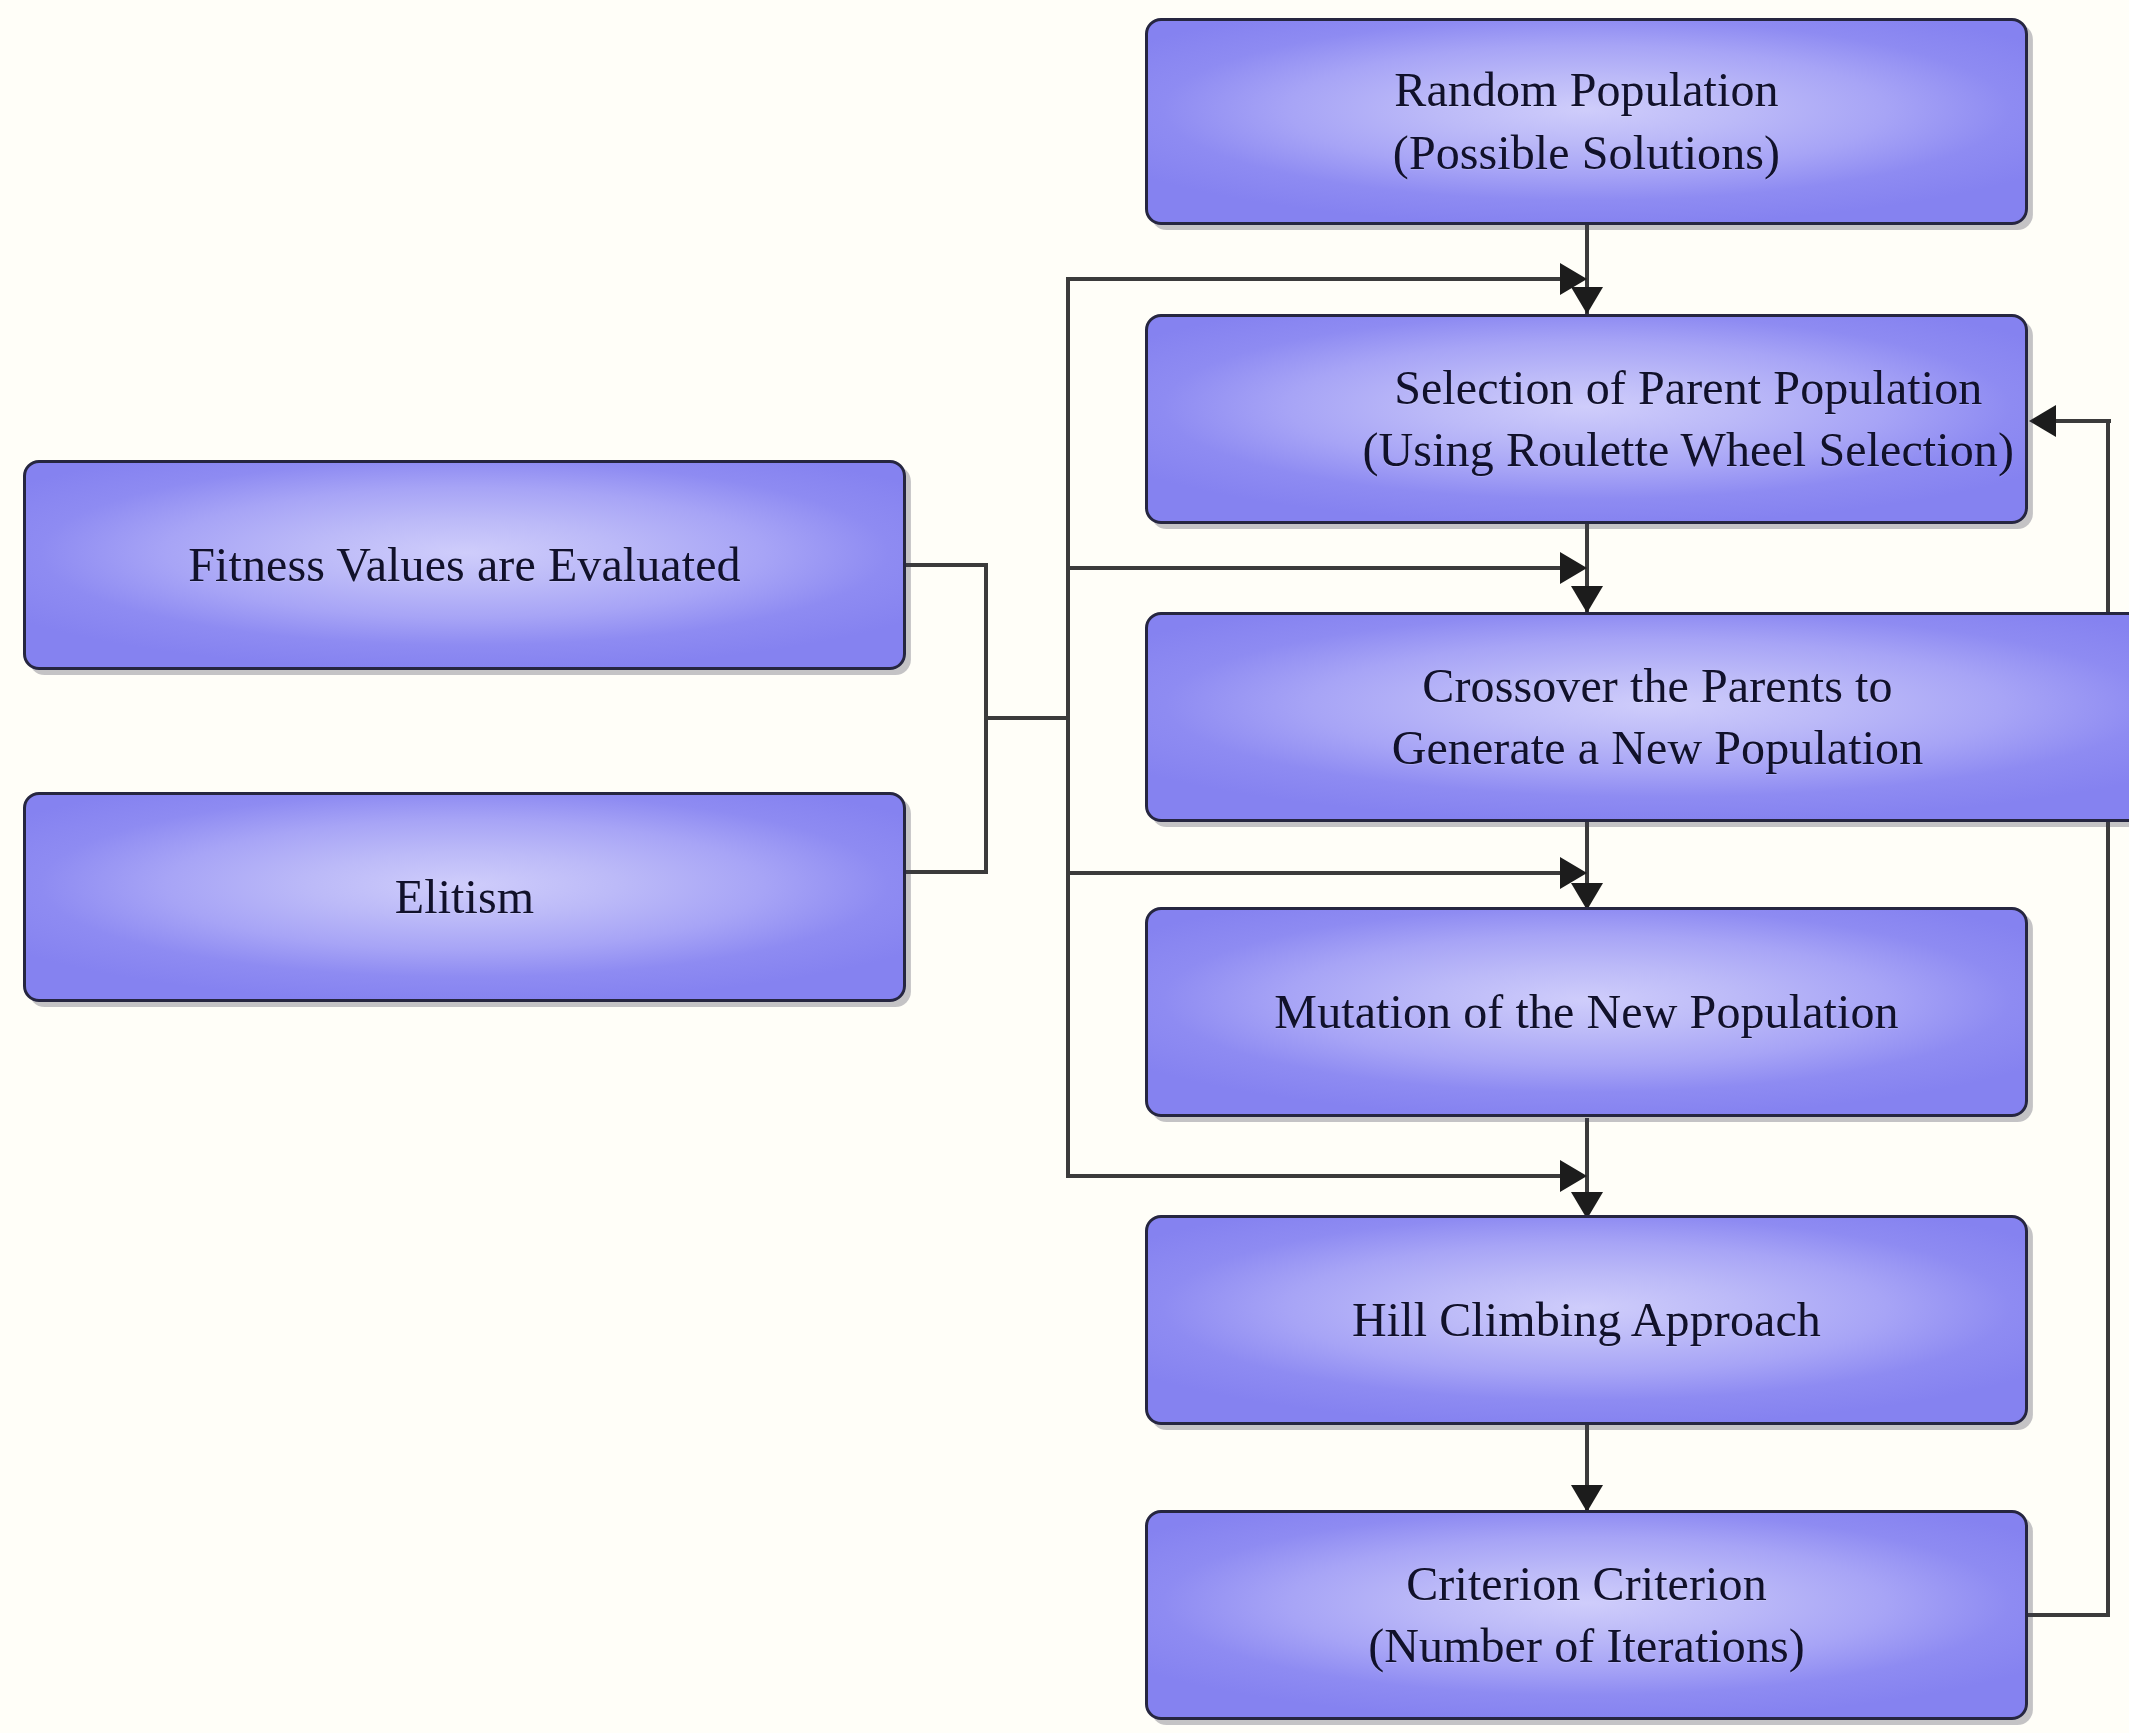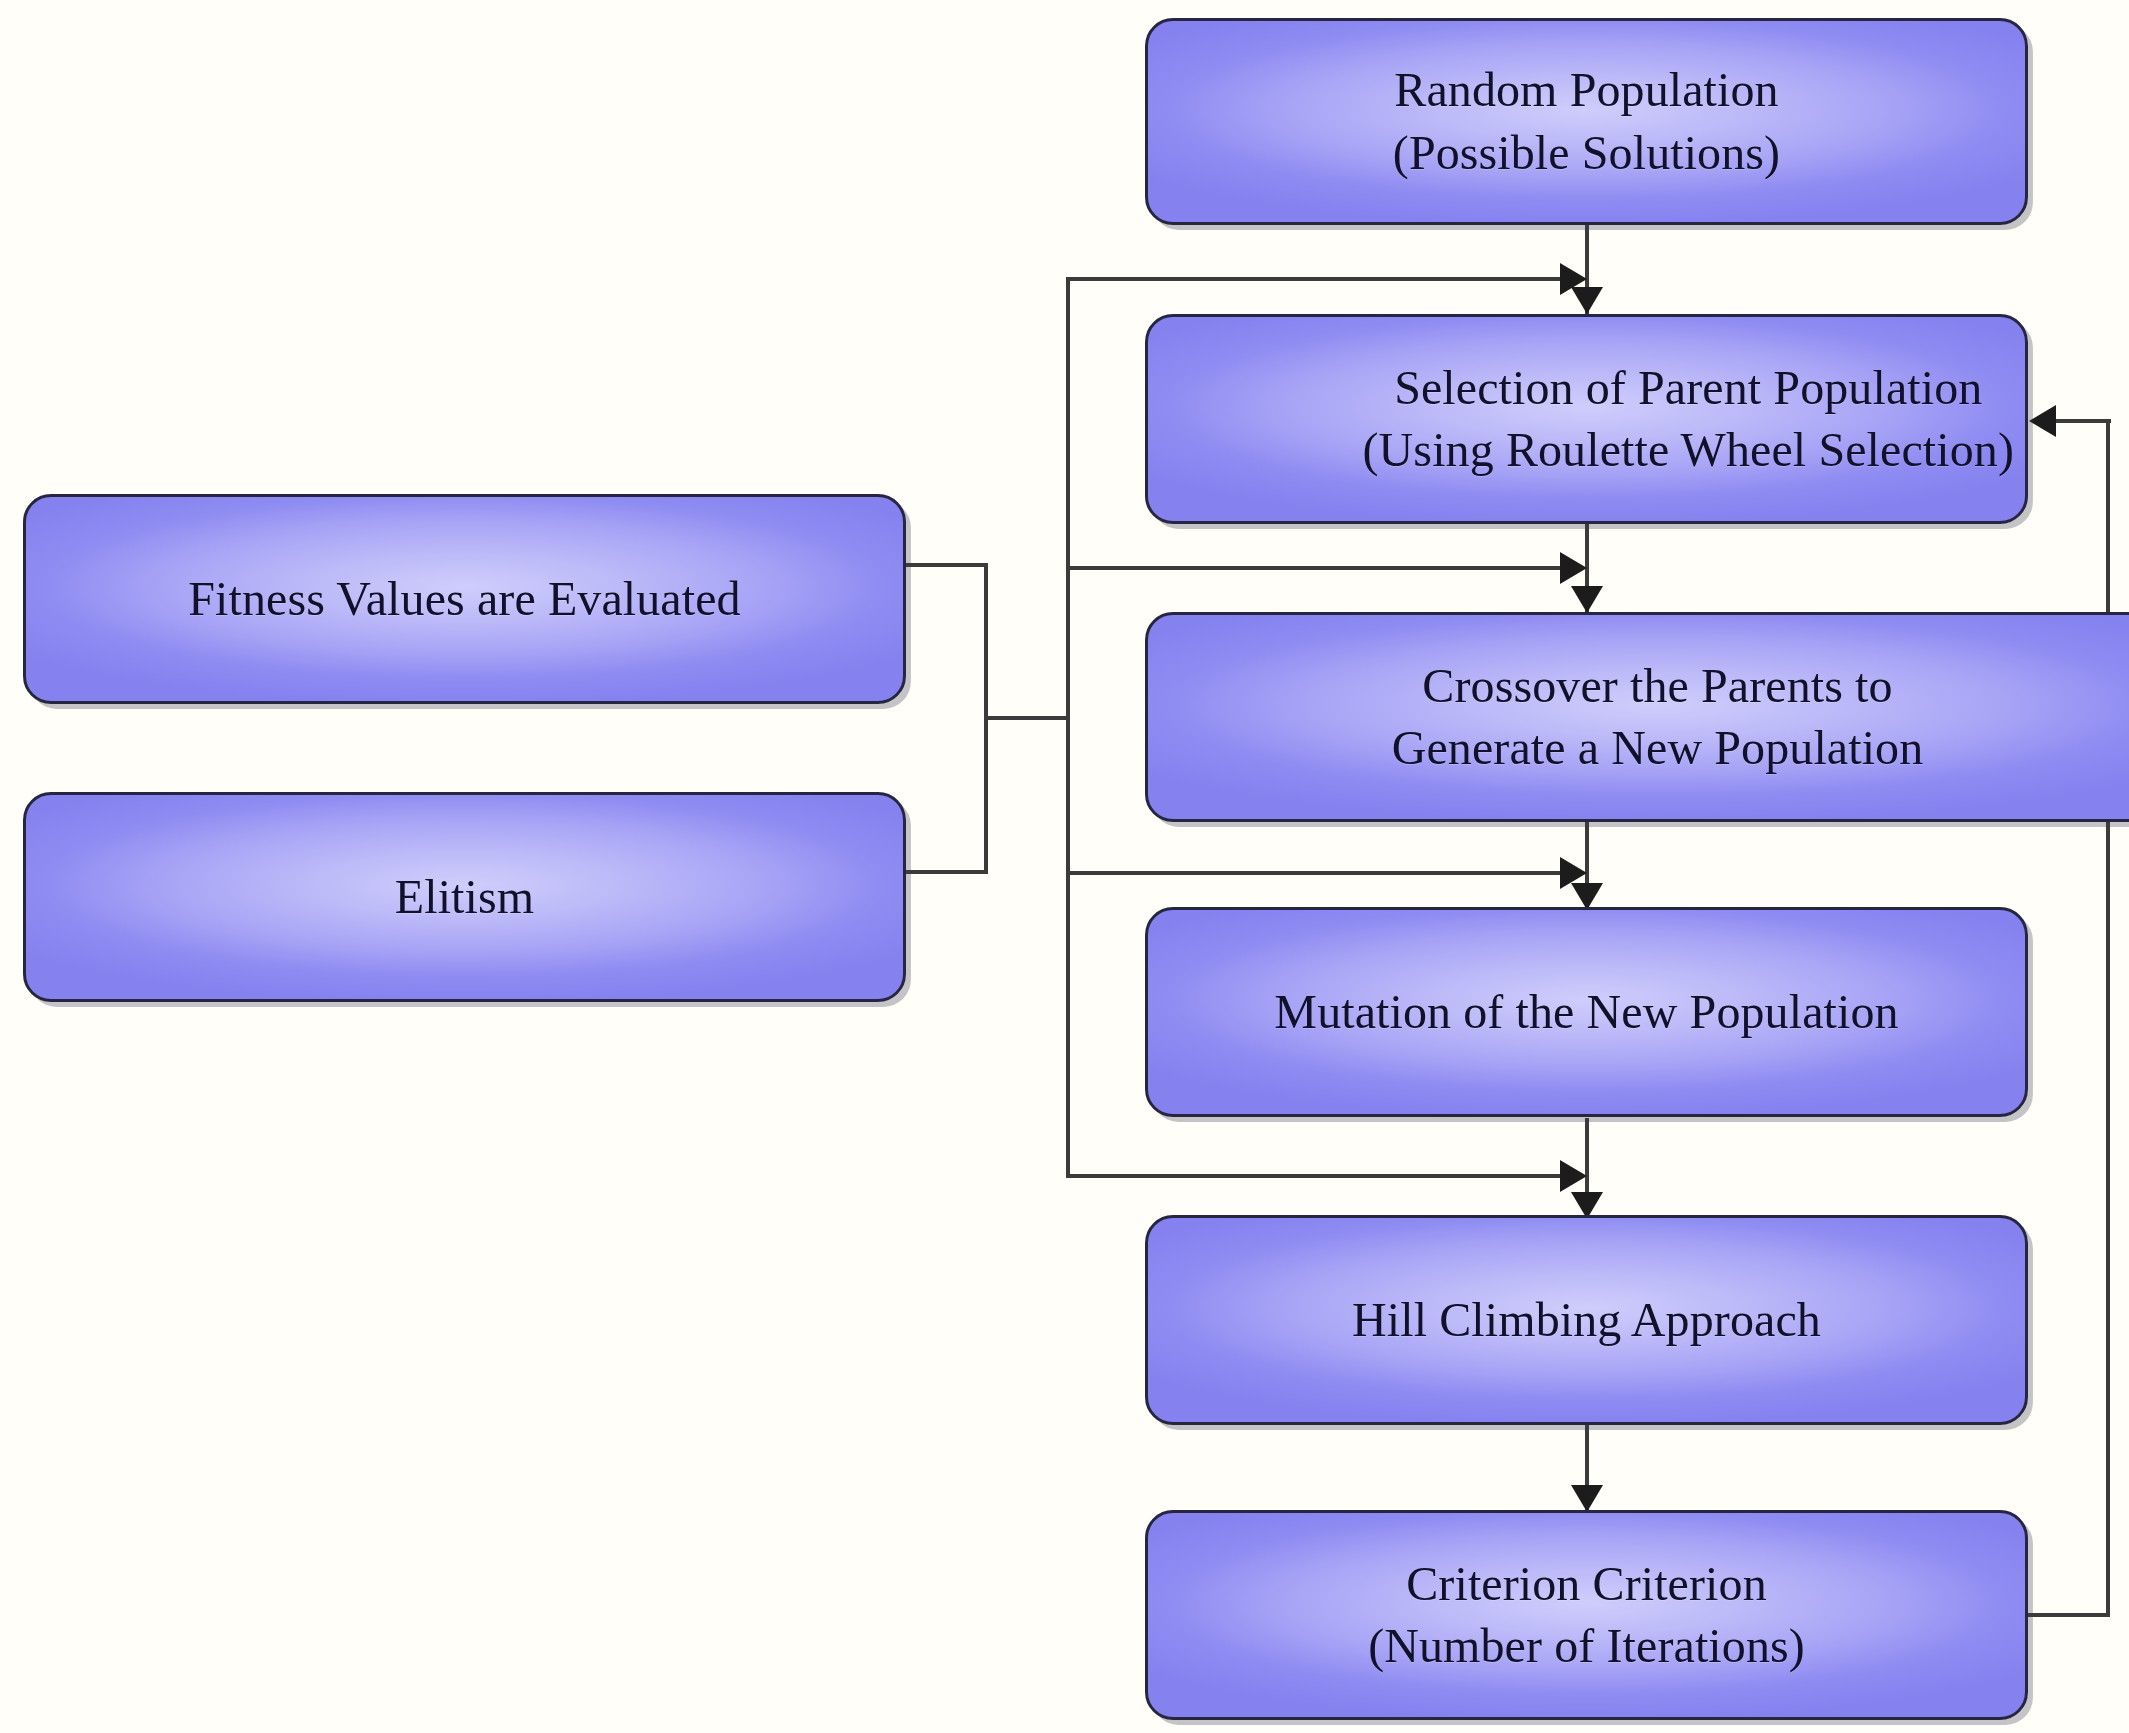--- a/index.html
+++ b/index.html
@@ -7,21 +7,21 @@
   body{font-family:"Liberation Serif", serif;}
   #canvas{
     position:relative;
     width:2129px;height:1734px;
     background:#fffef8;
     overflow:hidden;
   }
   .node{
     position:absolute;
     border:3px solid #262640;
-    border-radius:28px;
+    border-radius:16px;
     box-sizing:border-box;
     display:flex;
     align-items:center;
     justify-content:center;
     text-align:center;
     color:#11112b;
     background:
       radial-gradient(ellipse 62% 58% at 50% 44%,
         #cfcdfb 0%,
         #bcbaf8 28%,
@@ -141,21 +141,21 @@
 
   <div class="node" style="left:1145px; top:1215px; width:883px; height:210px;">
     <span class="lbl">Hill Climbing Approach</span>
   </div>
 
   <div class="node" style="left:1145px; top:1510px; width:883px; height:210px;">
     <span class="lbl">Criterion Criterion
 (Number of Iterations)</span>
   </div>
 
-  <div class="node" style="left:23px; top:460px; width:883px; height:210px;margin-top:34px;">
+  <div class="node" style="left:23px; top:460px; width:883px; height:210px;">
     <span class="lbl">Fitness Values are Evaluated</span>
   </div>
 
   <div class="node" style="left:23px; top:769px; width:883px; height:210px;margin-top:23px;">
     <span class="lbl">Elitism</span>
   </div>
 
 </div>
 
 

